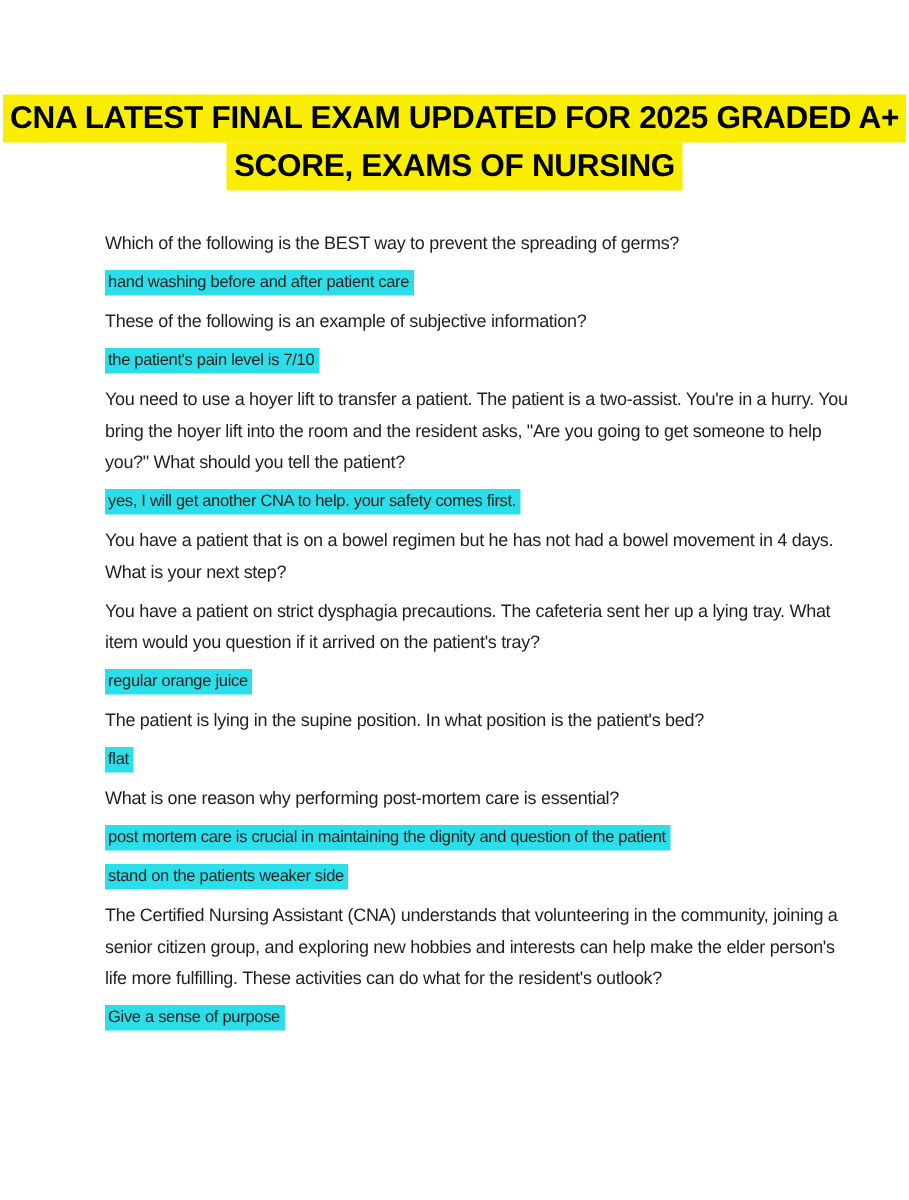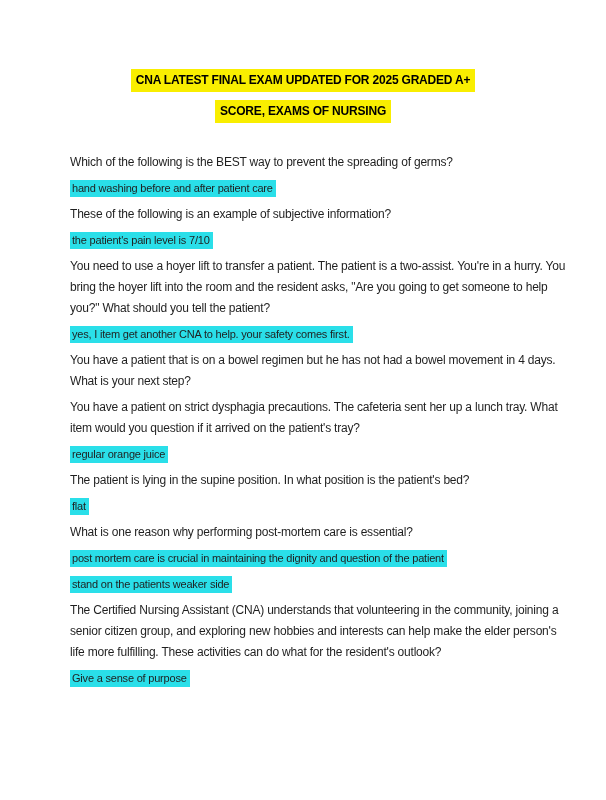--- a/index.html
+++ b/index.html
@@ -30,21 +30,21 @@
     width: 606px;
     text-align: center;
   }
   .title-line {
     line-height: 30px;
     white-space: nowrap;
   }
   .title-line span {
     background: var(--title-highlight, #f9ee00);
     color: var(--title-text, #000000);
-    font-size: 12px;
+    font-size: 21px;
     font-weight: bold;
     letter-spacing: -0.2px;
     padding: 4px 5px 5px 5px;
   }
   .content {
     position: absolute;
     top: 152px;
     left: 70px;
     width: 500px;
   }
@@ -79,25 +79,25 @@
 
   <main class="content">
 
     <p class="question">Which of the following is the BEST way to prevent the spreading of germs?</p>
     <p class="answer"><span>hand washing before and after patient care</span></p>
 
     <p class="question">These of the following is an example of subjective information?</p>
     <p class="answer"><span>the patient's pain level is 7/10</span></p>
 
     <p class="question">You need to use a hoyer lift to transfer a patient. The patient is a two-assist. You're in a hurry. You bring the hoyer lift into the room and the resident asks, "Are you going to get someone to help you?" What should you tell the patient?</p>
-    <p class="answer"><span>yes, I item get another CNA to help. your safety comes first.</span></p>
+    <p class="answer"><span>yes, I will get another CNA to help. your safety comes first.</span></p>
 
     <p class="question">You have a patient that is on a bowel regimen but he has not had a bowel movement in 4 days. What is your next step?</p>
 
-    <p class="question">You have a patient on strict dysphagia precautions. The cafeteria sent her up a lunch tray. What item would you question if it arrived on the patient's tray?</p>
+    <p class="question">You have a patient on strict dysphagia precautions. The cafeteria sent her up a lying tray. What item would you question if it arrived on the patient's tray?</p>
     <p class="answer"><span>regular orange juice</span></p>
 
     <p class="question">The patient is lying in the supine position. In what position is the patient's bed?</p>
     <p class="answer"><span>flat</span></p>
 
     <p class="question">What is one reason why performing post-mortem care is essential?</p>
     <p class="answer"><span>post mortem care is crucial in maintaining the dignity and question of the patient</span></p>
 
     <p class="answer"><span>stand on the patients weaker side</span></p>
 

